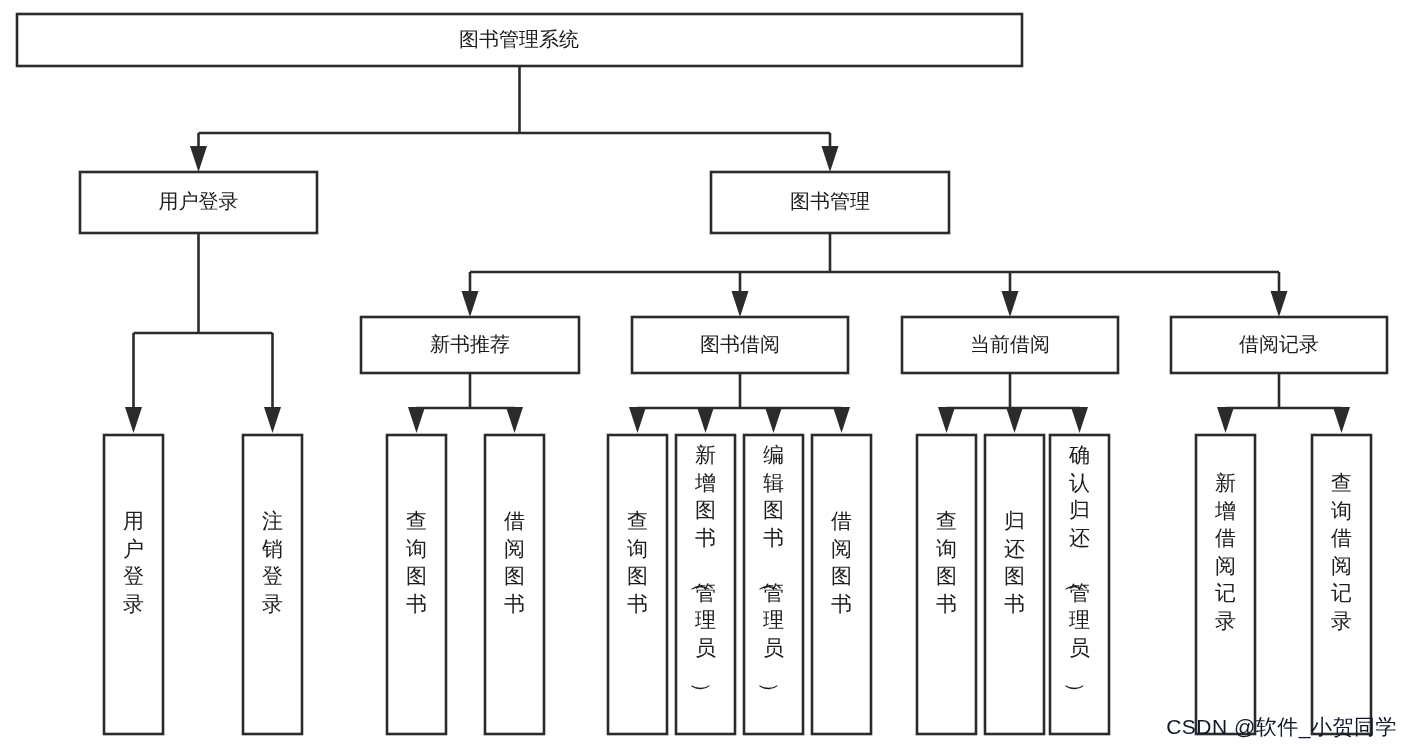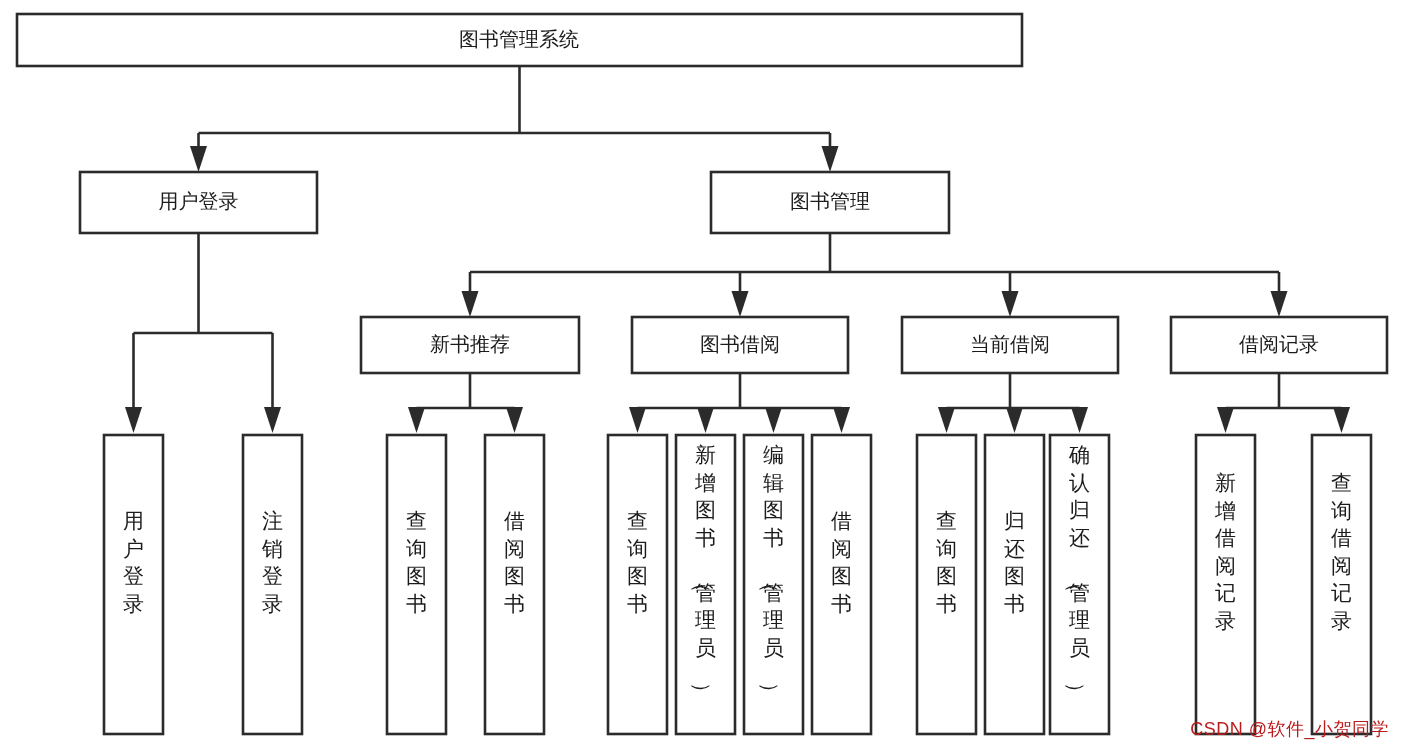--- a/index.html
+++ b/index.html
@@ -48,25 +48,25 @@
   .connector {
     stroke: #2b2b2b;
     stroke-width: 2.6;
     fill: none;
   }
   .arrow-head {
     fill: #2b2b2b;
   }
   .watermark {
     position: absolute;
-    right: 16px;
+    right: 8px;
     bottom: 6px;
     font-family: "Liberation Sans", "DejaVu Sans", sans-serif;
-    font-size: 18px;
-    color: #b91c1c;
+    font-size: 21px;
+    color: #0f172a;
     letter-spacing: 0.5px;
     white-space: nowrap;
     pointer-events: none;
   }
 </style>
 </head>
 <body>
 
 <div id="diagram-root">
 

